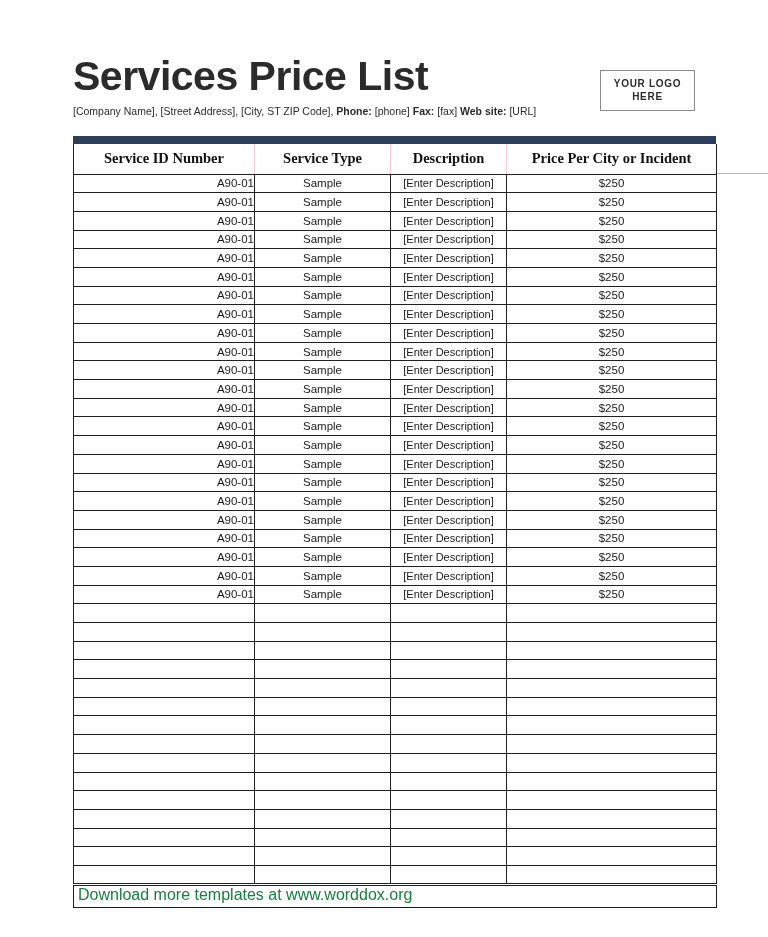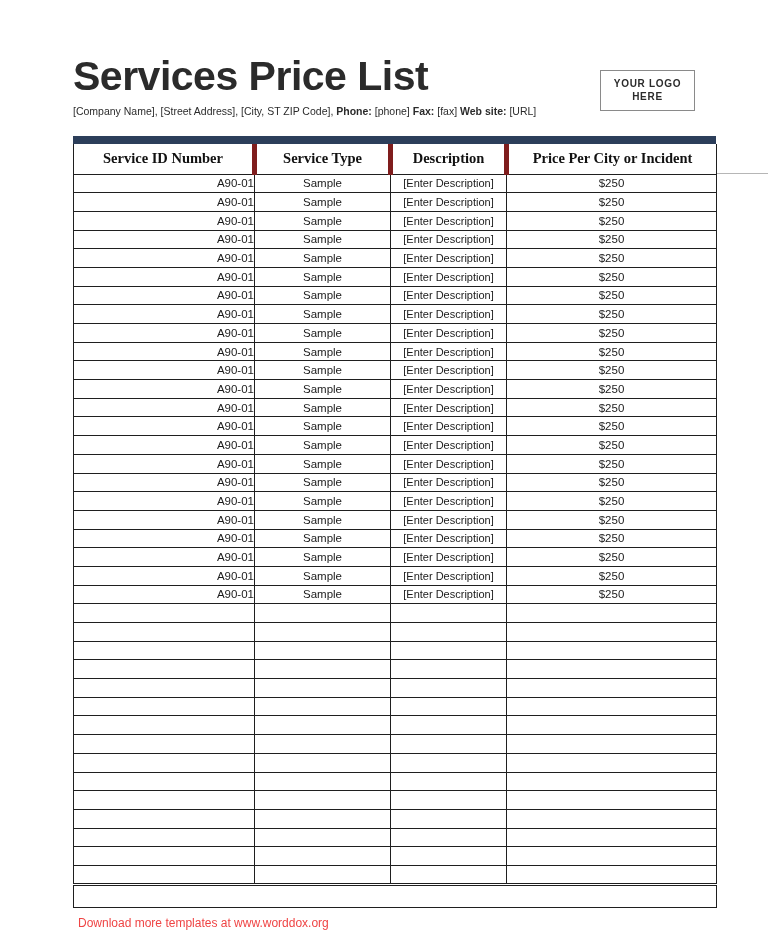--- a/index.html
+++ b/index.html
@@ -128,21 +128,21 @@
   }
 
   
   tr.head-row th {
     height: 30px;
     font-family: "Liberation Serif", serif;
     font-weight: bold;
     font-size: 14.5px;
     color: #111111;
     background: #ffffff;
-    border-left: 5px solid #7f1d1d;
+    border-left: 1px solid #7f1d1d;
     border-right: 1px solid #f3c9d4;
     border-bottom: 1.6px solid #1f1f1f;
     white-space: nowrap;
   }
   tr.head-row th:first-child { border-left: none; }
   tr.head-row th:last-child  { border-right: none; }
 
   
   tr.data-row td,
   tr.blank-row td {
@@ -167,23 +167,23 @@
   tr.final-row td {
     height: 23px;
     border-top: 3px double #1f1f1f;
     border-left: none;
   }
 
   
   #footer {
     position: absolute;
     left: 78px;
-    top: 916px;
-    font-size: 12px;
-    color: #ef4444;
+    top: 886px;
+    font-size: 16px;
+    color: #15803d;
     white-space: nowrap;
   }
 </style>
 </head>
 <body>
 
 <div id="page">
 
   <div id="header">
 

